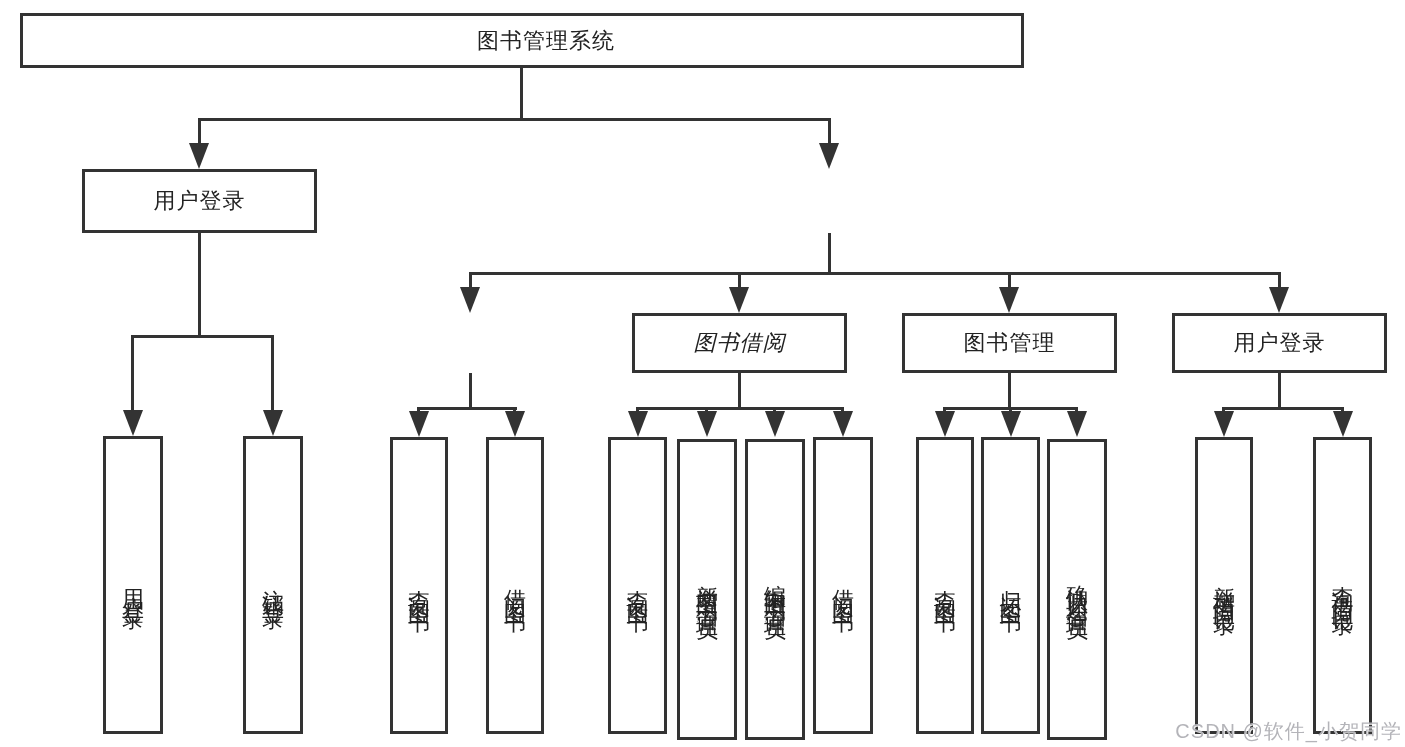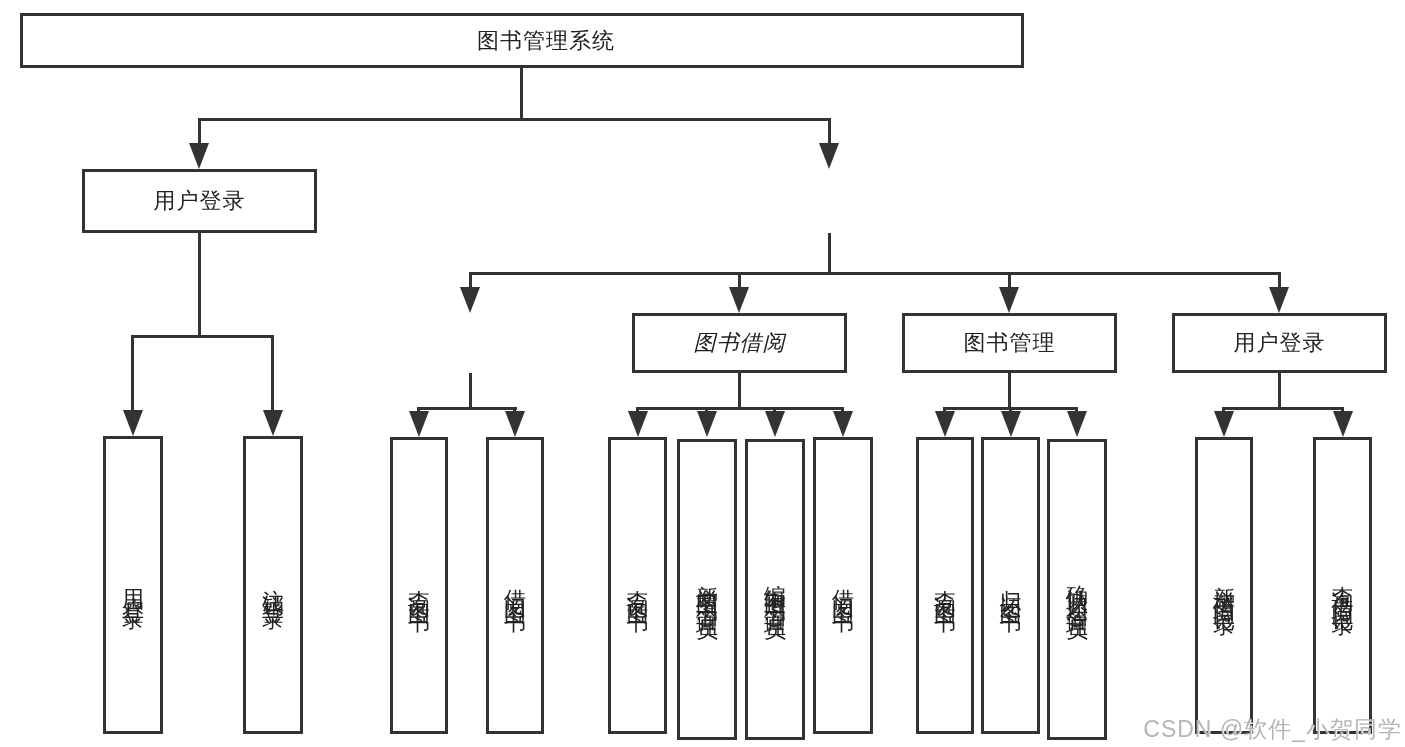--- a/index.html
+++ b/index.html
@@ -30,21 +30,21 @@
         font-size:22px;color:var(--text);letter-spacing:1px;}
 
   
   .vbox{position:absolute;box-sizing:border-box;background:#fff;
         border:3px solid var(--line);
         display:flex;align-items:center;justify-content:center;
         writing-mode:vertical-rl;text-orientation:mixed;
         font-size:22px;color:var(--text);letter-spacing:7px;line-height:1;}
 
   .watermark{position:absolute;right:3px;bottom:2px;
-             font-size:23px;color:var(--wm);letter-spacing:1px;
+             font-size:20px;color:var(--wm);letter-spacing:1px;
              text-shadow:1px 1px 0 rgba(255,255,255,.9);z-index:10;}
 </style>
 </head>
 <body>
 
 <div class="canvas">
 
   <div class="hbox" style="left:20px;top:13px;width:1004px;height:55px;padding-left:48px;">图书管理系统</div>
 
   <div class="hbox" style="left:82px;top:169px;width:235px;height:64px;">用户登录</div>

